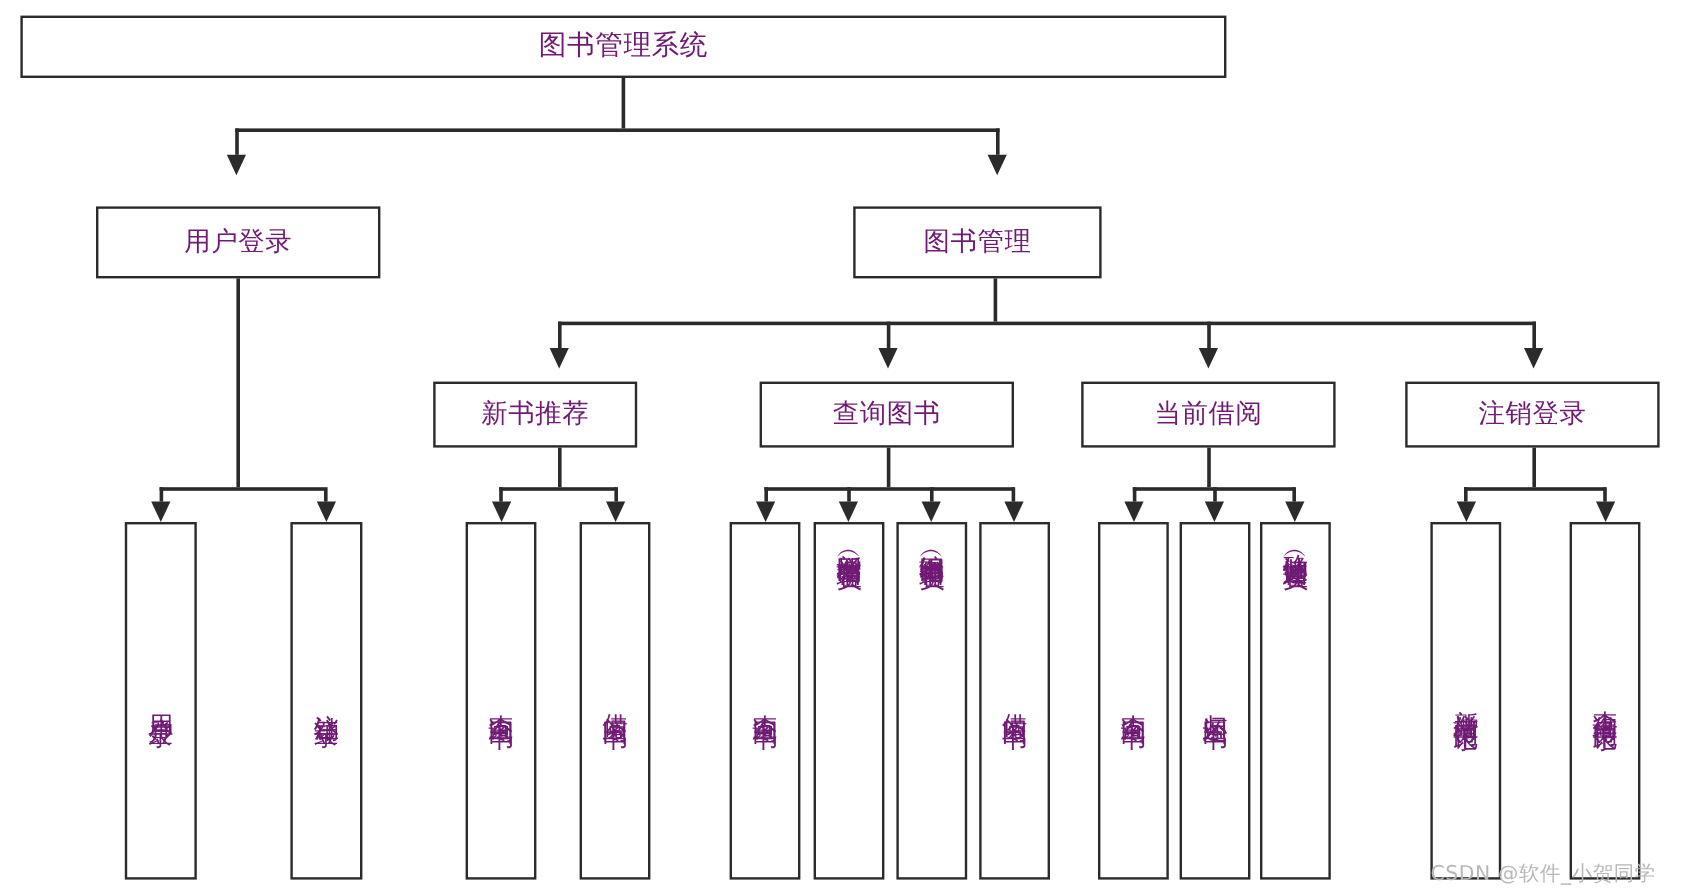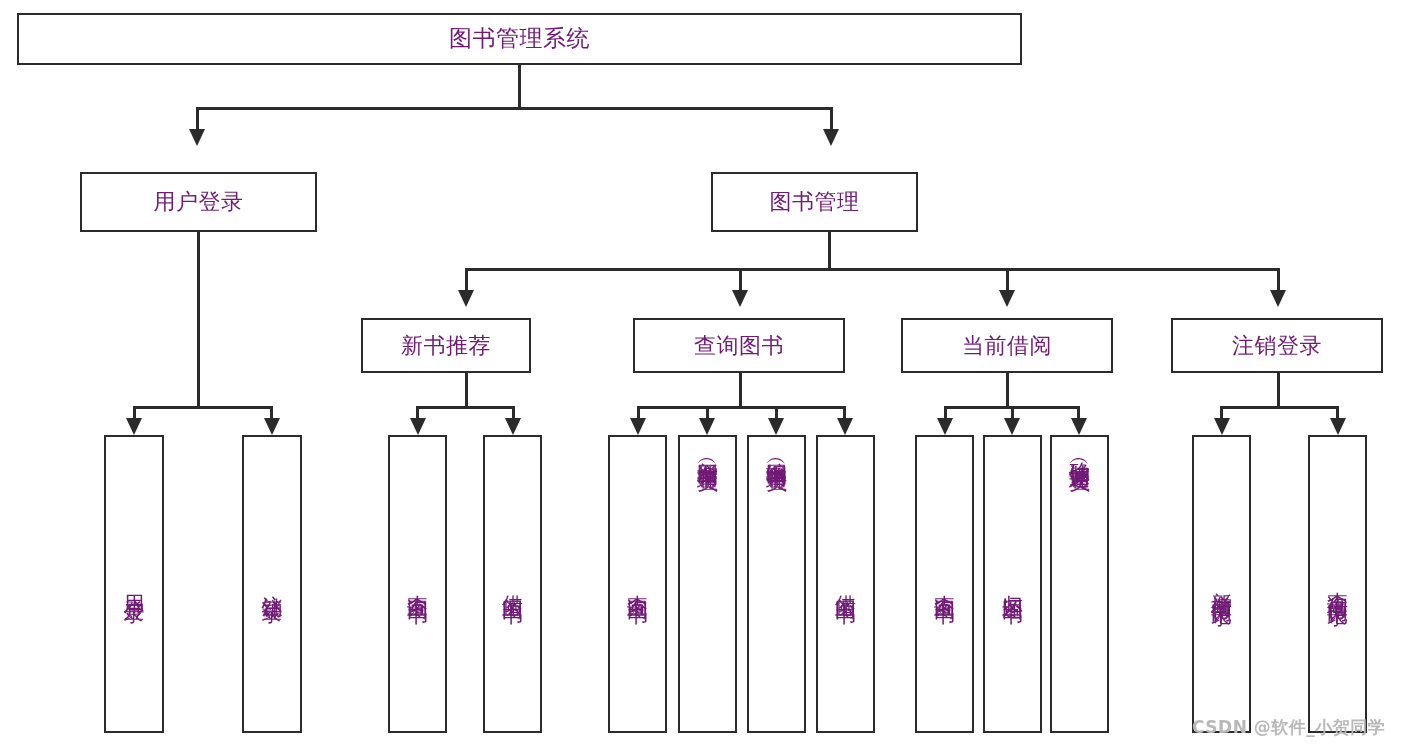--- a/index.html
+++ b/index.html
@@ -212,15 +212,15 @@
   <div class="vline" style="left:1336px;top:406px;width:2.5px;height:12px;"></div>
   <div class="arrow" style="left:1330px;top:418px;"></div>
 
   <div class="node vert mid" style="left:1192px;top:435px;width:59px;height:298px;">
     <span class="label">新增借阅记录</span>
   </div>
   <div class="node vert mid" style="left:1308px;top:435px;width:59px;height:298px;">
     <span class="label">查询借阅记录</span>
   </div>
 
-  <div id="watermark" style="left:1192px;top:716px;font-weight:bold;">CSDN @软件_小贺同学</div>
+  <div id="watermark" style="left:1192px;top:716px;">CSDN @软件_小贺同学</div>
 
 </div>
 
 </body></html>

